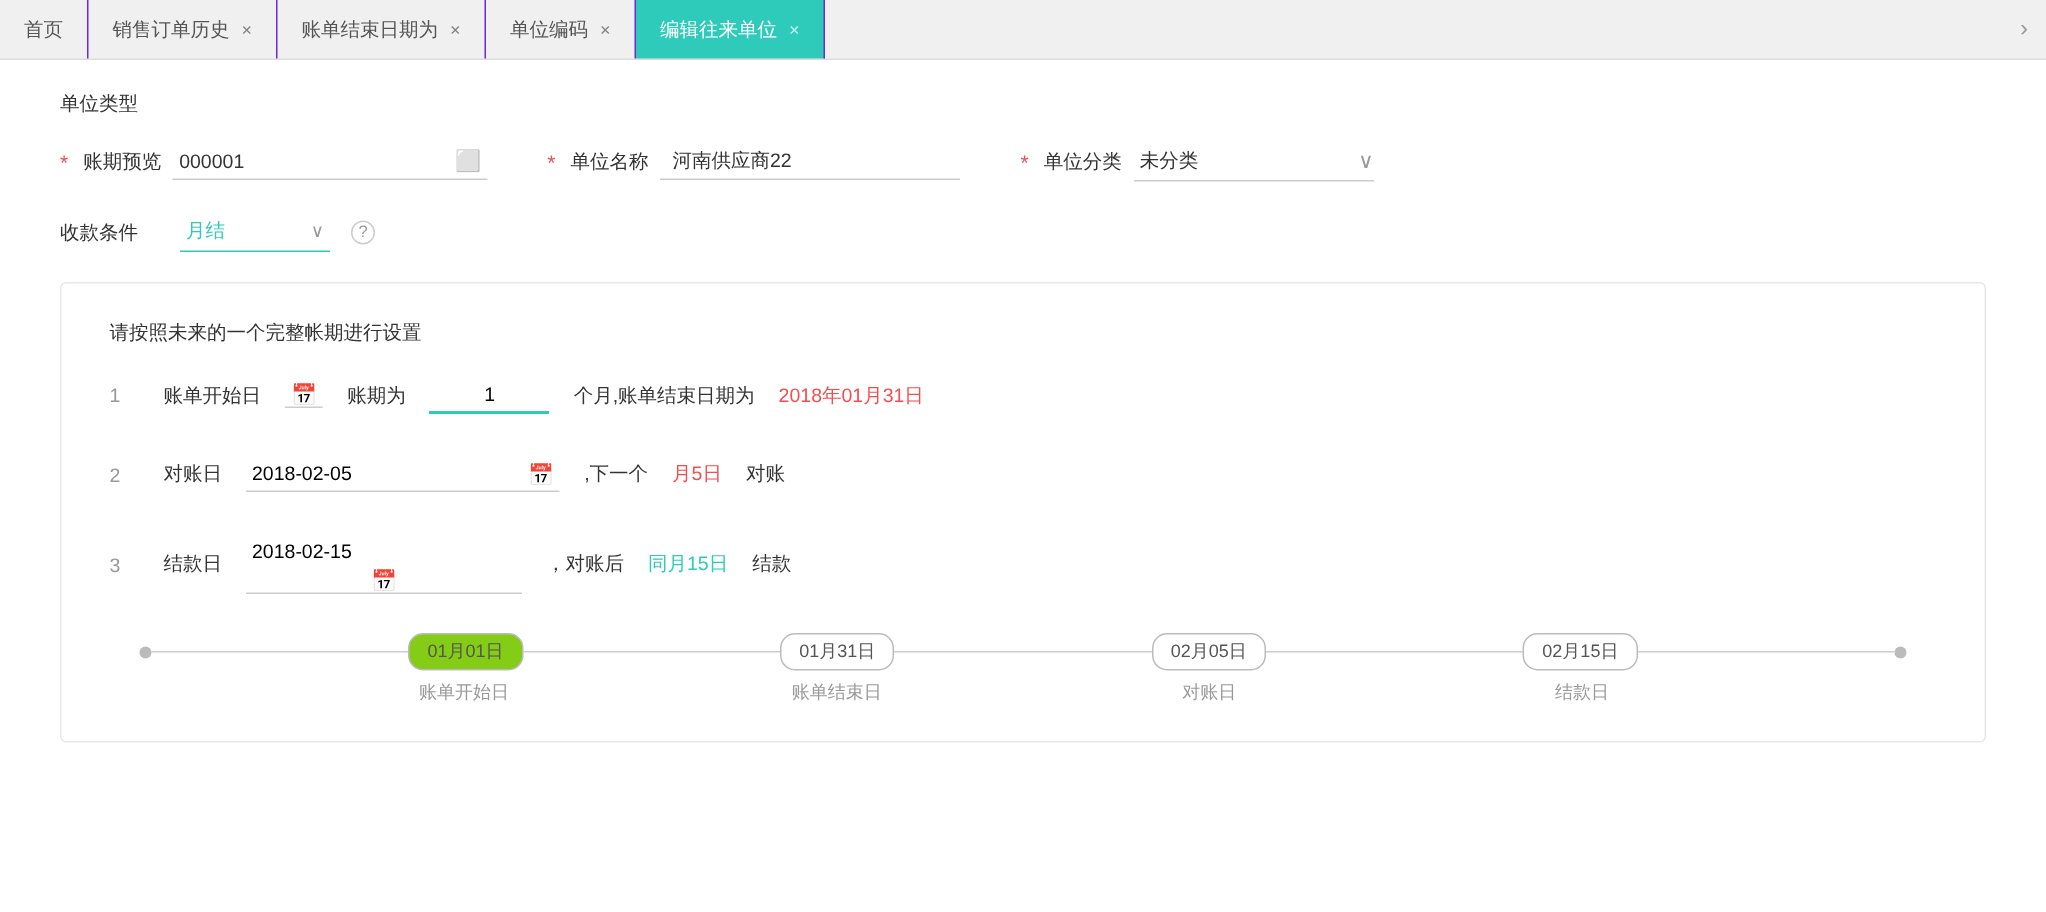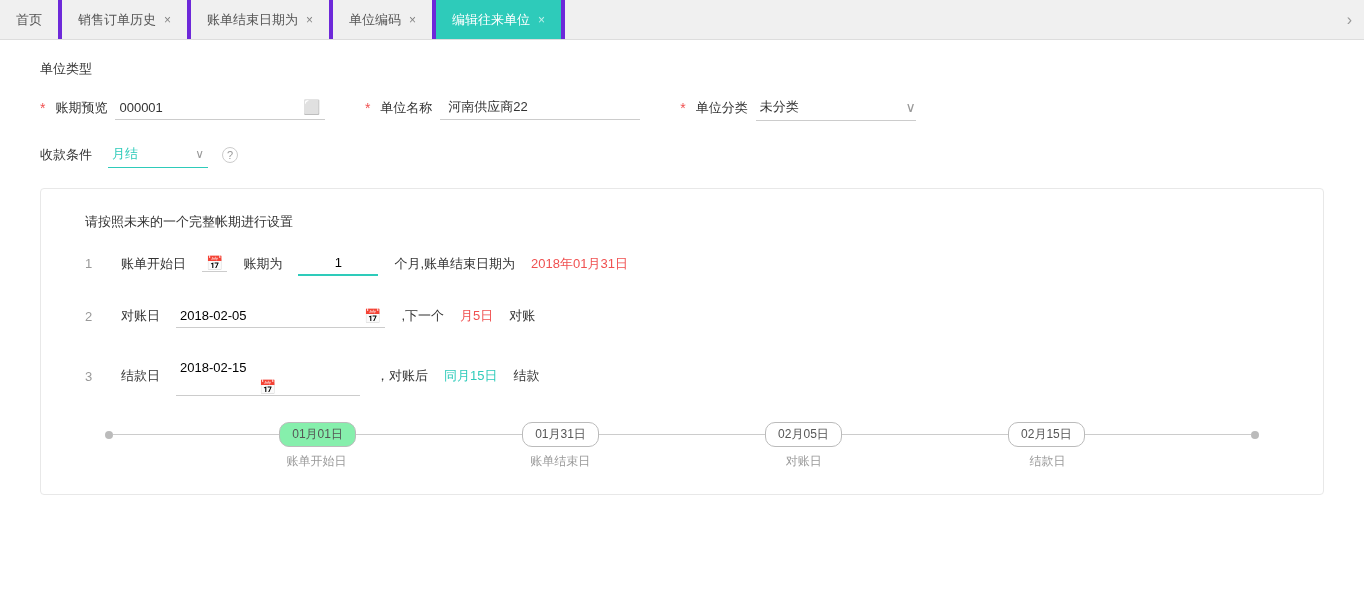--- a/index.html
+++ b/index.html
@@ -15,21 +15,21 @@
       padding: 0;
     }
     .tab {
       display: flex;
       align-items: center;
       padding: 0 16px;
       height: 100%;
       cursor: pointer;
       font-size: 13px;
       color: #555;
-      border-right: 4px solid #6d28d9;
+      border-right: 1px solid #6d28d9;
       white-space: nowrap;
       position: relative;
       text-align: center;
     }
     .tab.active {
       background: #2ecbba;
       color: #fff;
     }
     .tab .close-icon {
       margin-left: 8px;
@@ -184,21 +184,21 @@
       font-size: 11px;
       color: #999;
       cursor: pointer;
       margin-left: 6px;
     }
 
     
     .panel-box {
       border: 1px solid #e8e8e8;
       border-radius: 4px;
-      padding: 24px 44px;
+      padding: 24px 32px;
       margin-bottom: 0;
     }
     .panel-title {
       font-size: 13px;
       color: #333;
       margin-bottom: 20px;
     }
 
     
     .numbered-row {
@@ -299,21 +299,21 @@
       <span class="form-label">单位分类</span>
       <div class="select-wrap" style="min-width:160px;">
         <span class="select-value">未分类</span>
         <span class="select-arrow">∨</span>
       </div>
     </div>
   </div>
 
   <div class="form-row" style="margin-bottom: 20px;">
     <span class="form-label">收款条件</span>
-    <div class="dropdown-wrap" style="min-width:100px; margin-left:8px;">
+    <div class="dropdown-wrap" style="min-width:100px; margin-left:20px;">
       <span class="dropdown-value">月结</span>
       <span class="dropdown-arrow">∨</span>
     </div>
     <span class="help-icon">?</span>
   </div>
 
   <div class="panel-box">
     <div class="panel-title">请按照未来的一个完整帐期进行设置</div>
 
     <div class="numbered-row">
@@ -354,21 +354,21 @@
 
 
     <div style="padding: 10px 20px 0 20px;">
       <div style="display:flex; align-items:center; width:100%; position:relative;">
 
         <div style="width:8px;height:8px;border-radius:50%;background:#bbb;flex-shrink:0;"></div>
 
         <div style="flex:1;height:1px;background:#ccc;"></div>
 
         <div style="display:flex;flex-direction:column;align-items:center;flex-shrink:0;">
-          <div style="border:1px solid #bbb;border-radius:10px;padding:3px 12px;font-size:12px;color:#555;background:#86efac;white-space:nowrap;">01月01日</div>
+          <div style="border:1px solid #bbb;border-radius:10px;padding:3px 12px;font-size:12px;color:#555;background:#84cc16;white-space:nowrap;">01月01日</div>
         </div>
 
         <div style="flex:1;height:1px;background:#ccc;"></div>
 
         <div style="display:flex;flex-direction:column;align-items:center;flex-shrink:0;">
           <div style="border:1px solid #bbb;border-radius:10px;padding:3px 12px;font-size:12px;color:#555;background:#fff;white-space:nowrap;">01月31日</div>
         </div>
 
         <div style="flex:1;height:1px;background:#ccc;"></div>
 

